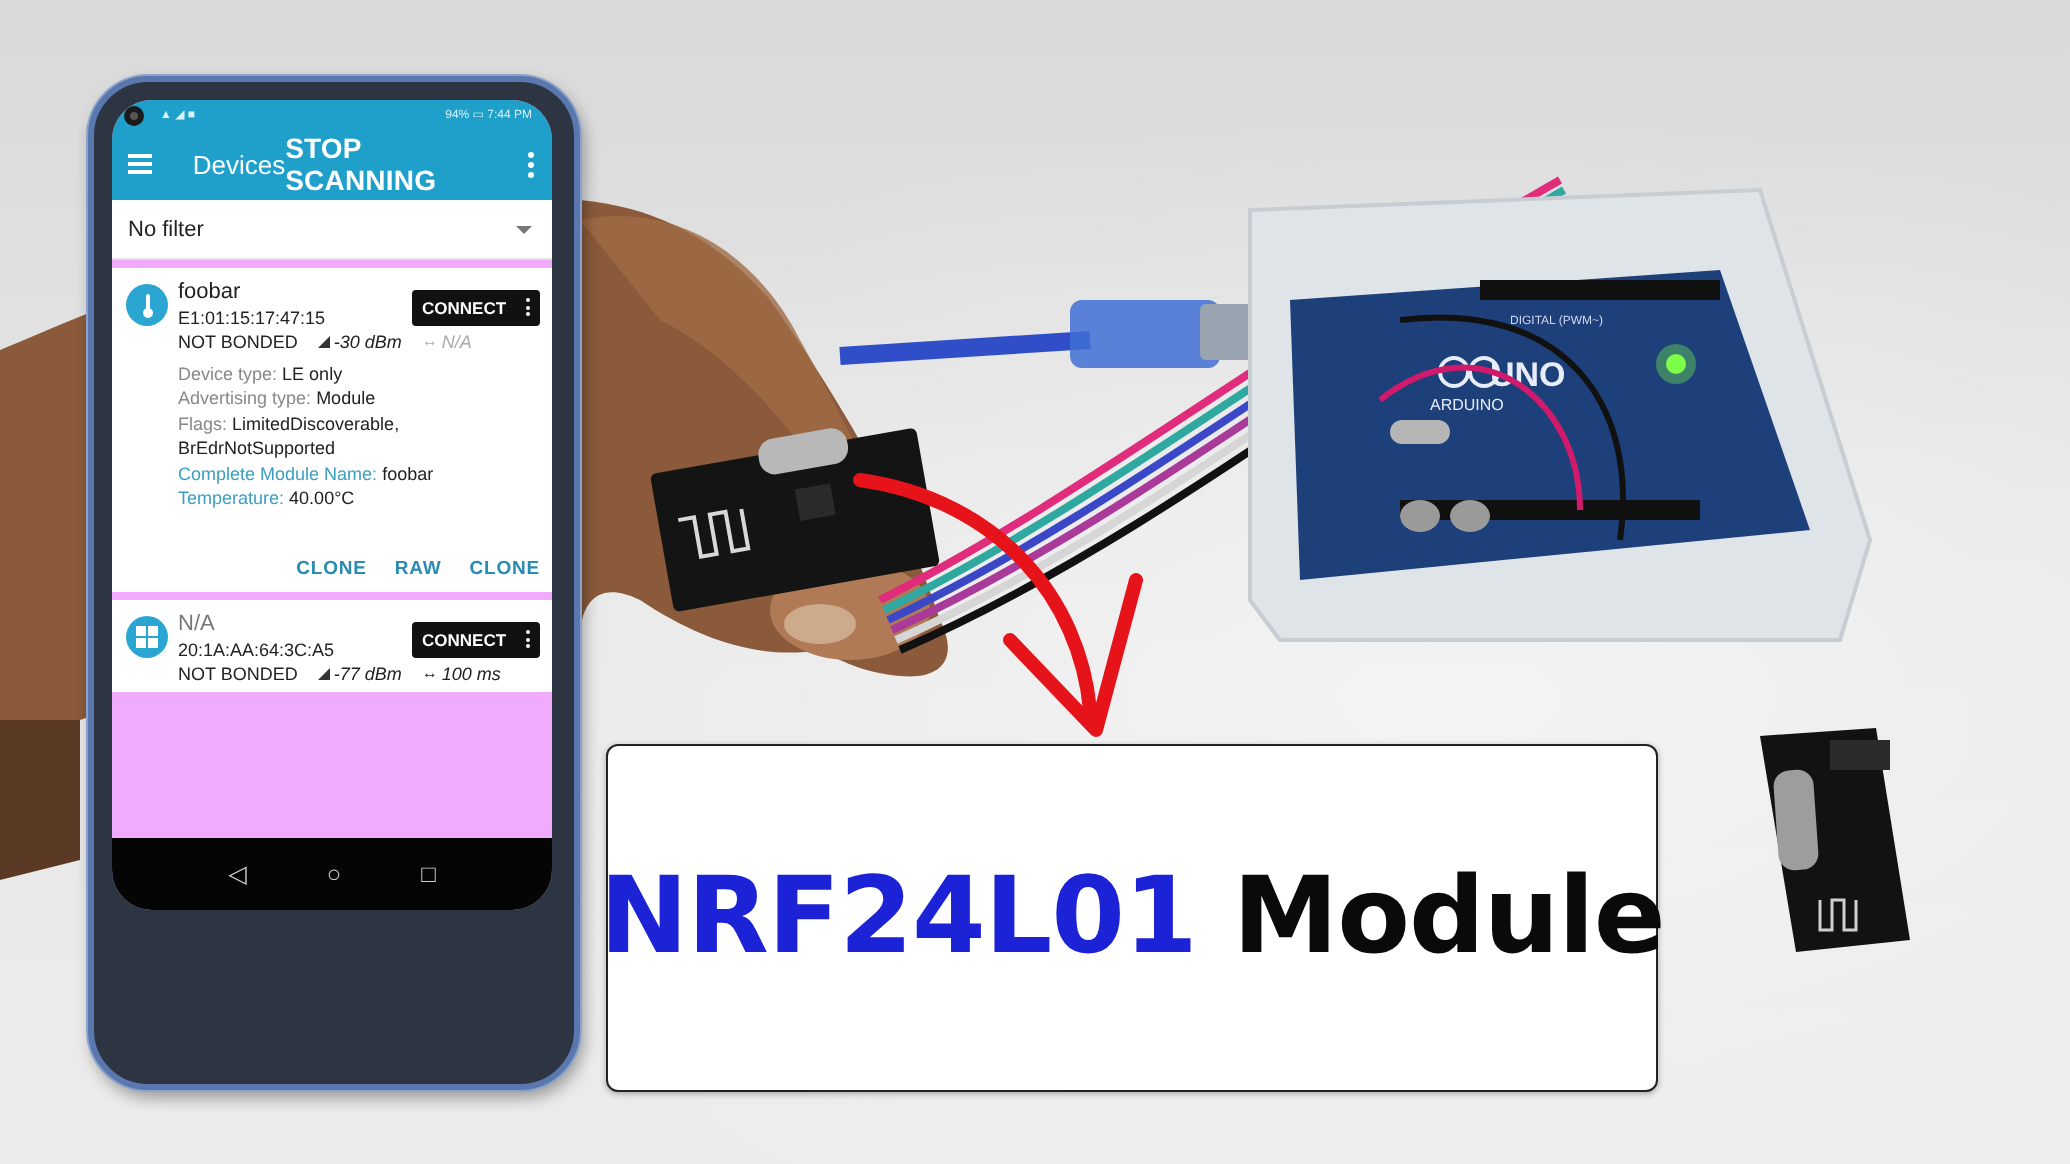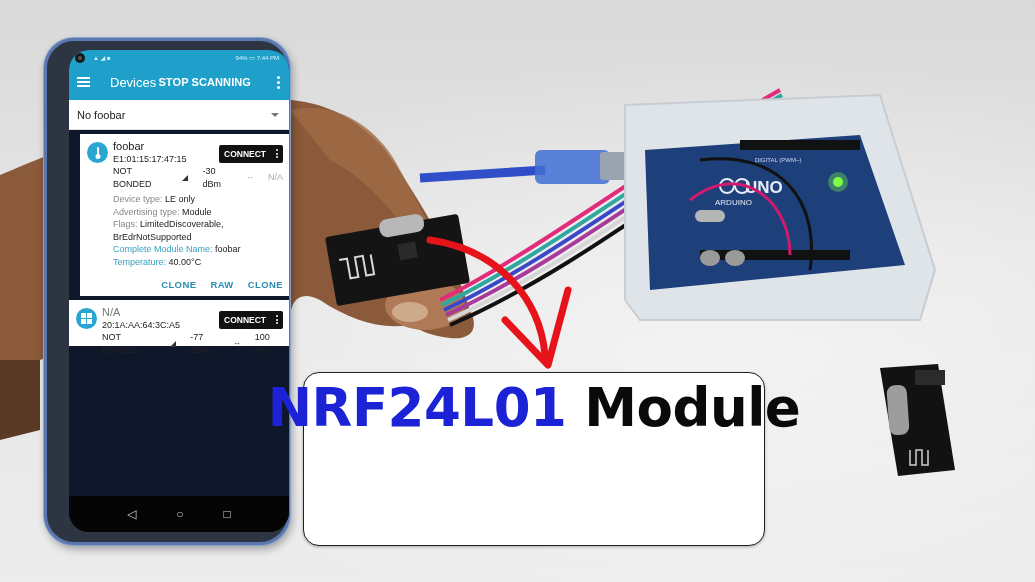--- a/index.html
+++ b/index.html
@@ -16,22 +16,22 @@
 
   
   .phone {
     position: absolute; left: 44px; top: 38px; width: 246px; height: 507px;
     border-radius: 30px;
     background: #2d3542;
     border: 3px solid #5a78ae;
     box-shadow: 0 0 0 1px #8aa3cc, 2px 4px 8px rgba(0,0,0,0.35);
   }
   .screen {
-    position: absolute; left: 22px; top: 9px; width: 220px; height: 482px;
-    border-radius: 20px; overflow: hidden; background: #0f172a;
+    position: absolute; left: 9px; top: 9px; width: 220px; height: 405px;
+    border-radius: 20px; overflow: hidden; background: #f0abfc;
   }
   .status-bar {
     height: 14px; background: #1fa0cb; color: #d9f1fa;
     font-size: 6px; display: flex; justify-content: space-between;
     align-items: center; padding: 0 10px 0 24px;
   }
   .camera {
     position: absolute; left: 6px; top: 3px; width: 10px; height: 10px;
     border-radius: 50%; background: #1a1a1a;
   }
@@ -39,52 +39,52 @@
     content: ""; position: absolute; left: 3px; top: 3px; width: 4px; height: 4px;
     border-radius: 50%; background: #555;
   }
   .app-bar {
     height: 36px; background: #1fa0cb; color: #fff;
     display: flex; align-items: center; padding: 0 8px;
   }
   .menu-icon { width: 13px; height: 10px; display: flex; flex-direction: column; justify-content: space-between; margin-right: 20px; cursor: pointer; }
   .menu-icon span { display: block; height: 2px; background: #fff; }
   .app-title { font-size: 13px; flex: 1; }
-  .stop-btn { font-size: 11px; font-weight: bold; letter-spacing: 0.1px; margin-right: 26px; cursor: pointer; }
+  .stop-btn { font-size: 14px; font-weight: bold; letter-spacing: 0.1px; margin-right: 10px; cursor: pointer; }
   .overflow-icon { width: 4px; display: flex; flex-direction: column; gap: 2px; cursor: pointer; }
   .overflow-icon span { width: 3px; height: 3px; border-radius: 50%; background: #fff; }
 
   .tabs {
     height: 30px; background: #1fa0cb; display: flex; align-items: center;
     position: relative; padding-left: 0;
   }
   .tab { color: #cdeefa; font-size: 9px; padding: 0 10px; height: 30px; line-height: 30px; cursor: pointer; }
   .tab.active { color: #fff; font-weight: bold; }
   .tab-indicator { position: absolute; left: 0; bottom: 0; width: 70px; height: 2px; background: #fff; }
 
   .filter-row {
     height: 30px; background: #fff; display: flex; align-items: center;
     padding: 0 10px 0 8px; font-size: 11px; color: #222;
     border-bottom: 1px solid #e3e3e3;
   }
   .filter-row .label { flex: 1; }
   .dropdown-caret { width: 0; height: 0; border-left: 4px solid transparent; border-right: 4px solid transparent; border-top: 4px solid #777; }
 
   .card { background: #fff; margin-top: 4px; padding: 6px 6px 6px 6px; position: relative; }
-  .card-1 { height: 162px; margin-left: 11px; }
+  .card-1 { height: 162px; }
   .card-2 { height: 46px; margin-top: 4px; }
   .dev-icon {
     position: absolute; left: 7px; top: 8px; width: 21px; height: 21px; border-radius: 50%;
     background: #2ba6d3; display: flex; align-items: center; justify-content: center;
   }
   .dev-body { margin-left: 27px; font-size: 9px; color: #222; line-height: 12.5px; }
   .dev-name { font-size: 11px; color: #222; }
   .dev-name.na { color: #777; }
   .meta-row { display: flex; gap: 10px; align-items: center; }
-  .rssi, .interval { display: inline-flex; align-items: center; gap: 14px; }
+  .rssi, .interval { display: inline-flex; align-items: center; gap: 2px; font-style: italic; }
   .interval.dim { color: #aaa; }
   .signal-icon { width: 0; height: 0; border-left: 6px solid transparent; border-bottom: 6px solid #333; }
   .arrow-icon { font-size: 8px; }
   .detail { color: #222; }
   .detail .k { color: #888; }
   .detail.accent .k { color: #3a9fc0; }
   .connect-btn {
     position: absolute; right: 6px; top: 11px; height: 18px; width: 64px;
     background: #111; color: #fff; font-size: 8.5px; font-weight: bold;
     display: flex; align-items: center; padding-left: 5px; border-radius: 2px; cursor: pointer;
@@ -96,23 +96,23 @@
 
   .nav-bar {
     position: absolute; left: 0; bottom: 0; width: 100%; height: 36px;
     background: #050505; display: flex; justify-content: center; align-items: center; gap: 40px;
   }
   .nav-bar .nav-btn { color: #cfcfcf; font-size: 12px; cursor: pointer; }
 
   
   .photo { position: absolute; }
   .title-box {
-    position: absolute; left: 303px; top: 372px; width: 462px; height: 174px;
-    background: #fff; border: 1.5px solid #222; border-radius: 16px;
-    display: flex; flex-direction: column; align-items: center; 
+    position: absolute; left: 303px; top: 372px; width: 526px; height: 174px;
+    background: #fff; border: 1.5px solid #222; border-radius: 6px;
+    display: flex; flex-direction: column; align-items: center; justify-content: center;
     box-shadow: 0 1px 3px rgba(0,0,0,0.3);
   }
   .title-line {
     font-family: "DejaVu Sans", sans-serif; font-weight: bold; font-size: 53px;
     line-height: 70px; letter-spacing: -0.5px; white-space: nowrap;
   }
   .title-line .blue { color: #1c22d6; }
   .title-line .green { color: #1fe36a; }
   .title-line .black { color: #0a0a0a; }
 </style>
@@ -207,21 +207,21 @@
       <div class="stop-btn">STOP SCANNING</div>
       <div class="overflow-icon">
           <span></span>
           <span></span>
           <span></span>
         </div>
     </div>
 
 
     <div class="filter-row">
-      <span class="label">No foobar</span>
+      <span class="label">No filter</span>
       <span class="dropdown-caret"></span>
     </div>
 
     <div class="card card-1">
       <div class="dev-icon">
         <svg width="10" height="14" viewBox="0 0 10 14">
             <rect x="4" y="1" width="2" height="8" rx="1" fill="#fff"></rect>
             <circle cx="5" cy="10.5" r="2.5" fill="#fff"></circle>
           </svg>
       </div>

